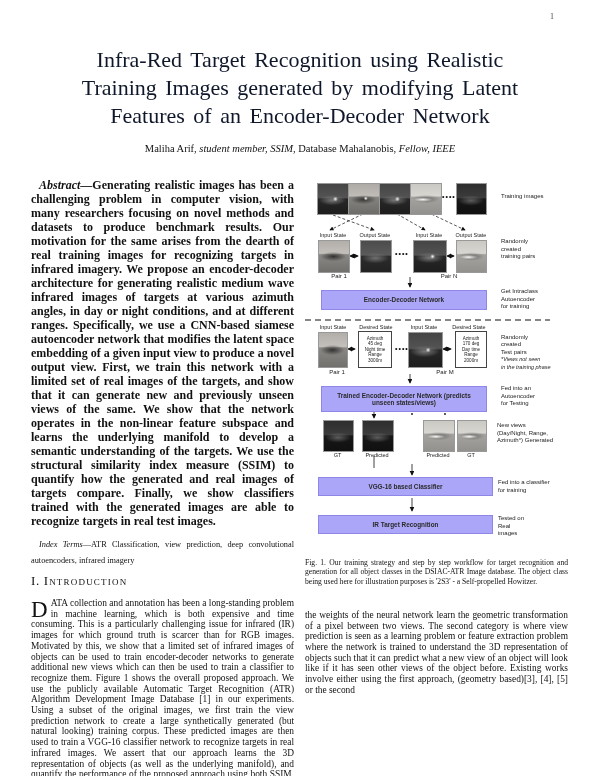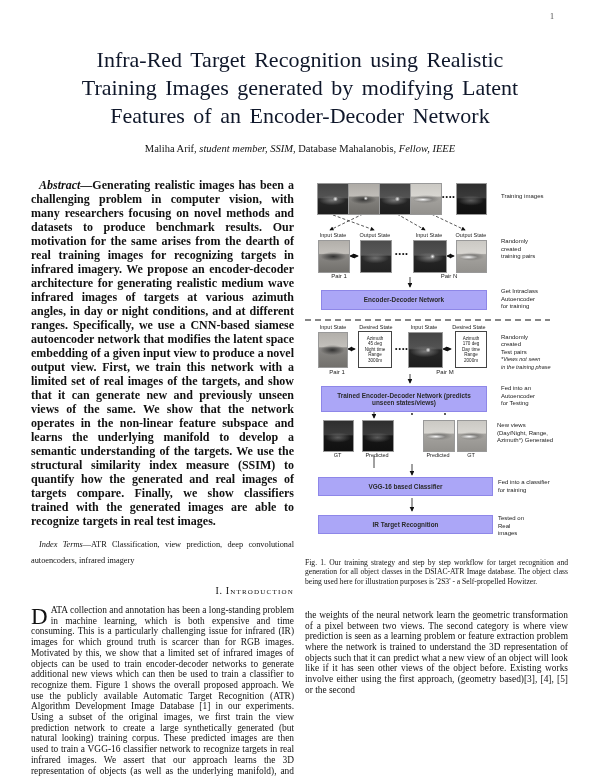--- a/index.html
+++ b/index.html
@@ -12,21 +12,21 @@
   .title{font-size:22px;line-height:28px;word-spacing:3px;color:#0f172a;}
   .authors{margin-top:13px;font-size:10.5px;}
   .authors .it{font-style:italic;}
   .columns{display:flex;gap:11px;margin:24px 31px 0 31px;height:566px;}
   .col{width:263px;display:flex;flex-direction:column;}
   
   .abstract{font-size:12px;font-weight:bold;line-height:14px;text-align:justify;text-indent:8px;}
   .abstract .ab-label{font-style:italic;}
   .index-terms{font-size:8.3px;font-weight:normal;line-height:16px;text-align:justify;margin-top:9px;text-indent:8px;}
   .index-terms .ab-label{font-style:italic;}
-  .sec-heading{margin-top:16px;text-align:right;font-size:10px;letter-spacing:.6px;}
+  .sec-heading{margin-top:4px;text-align:left;font-size:13px;letter-spacing:.6px;}
   .sec-heading .sc{font-variant:small-caps;letter-spacing:1.2px;}
   .body-par{font-size:9.4px;line-height:10.7px;text-align:justify;margin-top:9px;}
   .body-par.indent{text-indent:9px;margin-top:15px;}
   .dropcap{float:left;font-size:23px;line-height:19px;padding:2px 3px 0 0;font-weight:normal;}
   .footnote{margin-top:auto;font-size:7.6px;line-height:9.2px;text-align:justify;padding-bottom:4px;}
   
   .figure{position:relative;width:263px;height:372px;font-family:"Liberation Sans", sans-serif;flex:none;}
   .figure svg{position:absolute;left:0;top:0;pointer-events:none;}
   .dash{stroke:#111;stroke-width:.7;stroke-dasharray:3 2;fill:none;}
   .ln{stroke:#111;stroke-width:.8;}

